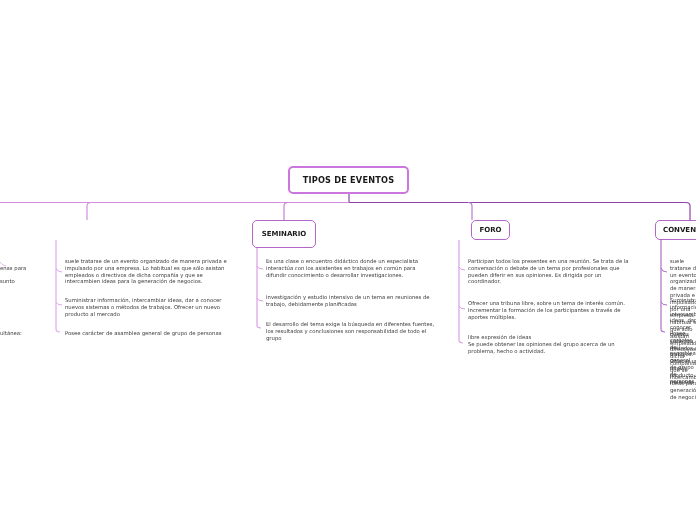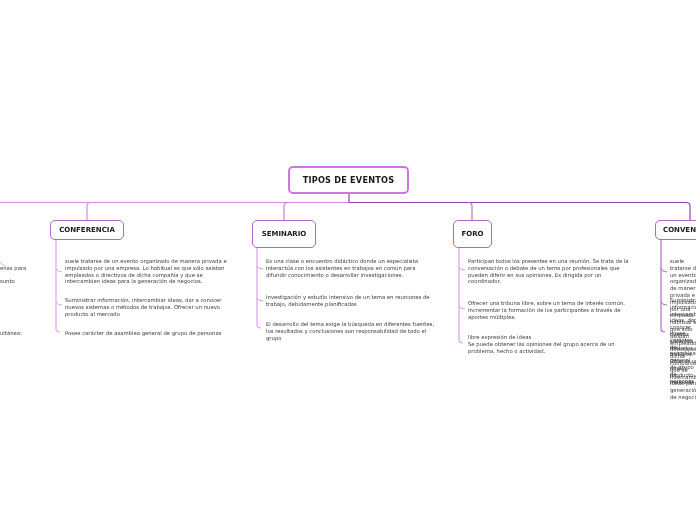--- a/index.html
+++ b/index.html
@@ -63,23 +63,20 @@
   </div>
 
   <div class="leaf" style="left:0; top:258px;">
     <span>enas para</span><br>
     <span>sunto</span>
   </div>
   <div class="leaf" style="left:0; top:323px;">
     <span>ultánea:</span>
   </div>
 
-  <div class="node cat" style="left:50px; top:220px; width:74px; height:20px;">
-    <span>CONFERENCIA</span>
-  </div>
   <div class="leaf" style="left:65px; top:258px;">suele tratarse de un evento organizado de manera privada e
 impulsado por una empresa. Lo habitual es que sólo asistan
 empleados o directivos de dicha compañía y que se
 intercambien ideas para la generación de negocios.</div>
   <div class="leaf" style="left:65px; top:297px;">Suministrar información, intercambiar ideas, dar a conocer
 nuevos sistemas o métodos de trabajos. Ofrecer un nuevo
 producto al mercado</div>
   <div class="leaf" style="left:65px; top:330px;">Posee carácter de asamblea general de grupo de personas</div>
 
   <div class="node cat" style="left:252px; top:220px; width:64px; height:28px;">
@@ -87,21 +84,21 @@
   </div>
   <div class="leaf" style="left:266px; top:258px;">Es una clase o encuentro didáctico donde un especialista
 interactúa con los asistentes en trabajos en común para
 difundir conocimiento o desarrollar investigaciones.</div>
   <div class="leaf" style="left:266px; top:294px;">Investigación y estudio intensivo de un tema en reuniones de
 trabajo, debidamente planificadas</div>
   <div class="leaf" style="left:266px; top:321px;">El desarrollo del tema exige la búsqueda en diferentes fuentes,
 los resultados y conclusiones son responsabilidad de todo el
 grupo</div>
 
-  <div class="node cat" style="left:453px; top:220px; width:39px; height:28px;">
+  <div class="node cat" style="left:471px; top:220px; width:39px; height:20px;">
     <span>FORO</span>
   </div>
   <div class="leaf" style="left:468px; top:258px;">Participan todos los presentes en una reunión. Se trata de la
 conversación o debate de un tema por profesionales que
 pueden diferir en sus opiniones. Es dirigida por un
 coordinador.</div>
   <div class="leaf" style="left:468px; top:300px;">Ofrecer una tribuna libre, sobre un tema de interés común.
 Incrementar la formación de los participantes a través de
 aportes múltiples.</div>
   <div class="leaf" style="left:468px; top:334px;">libre expresión de ideas

